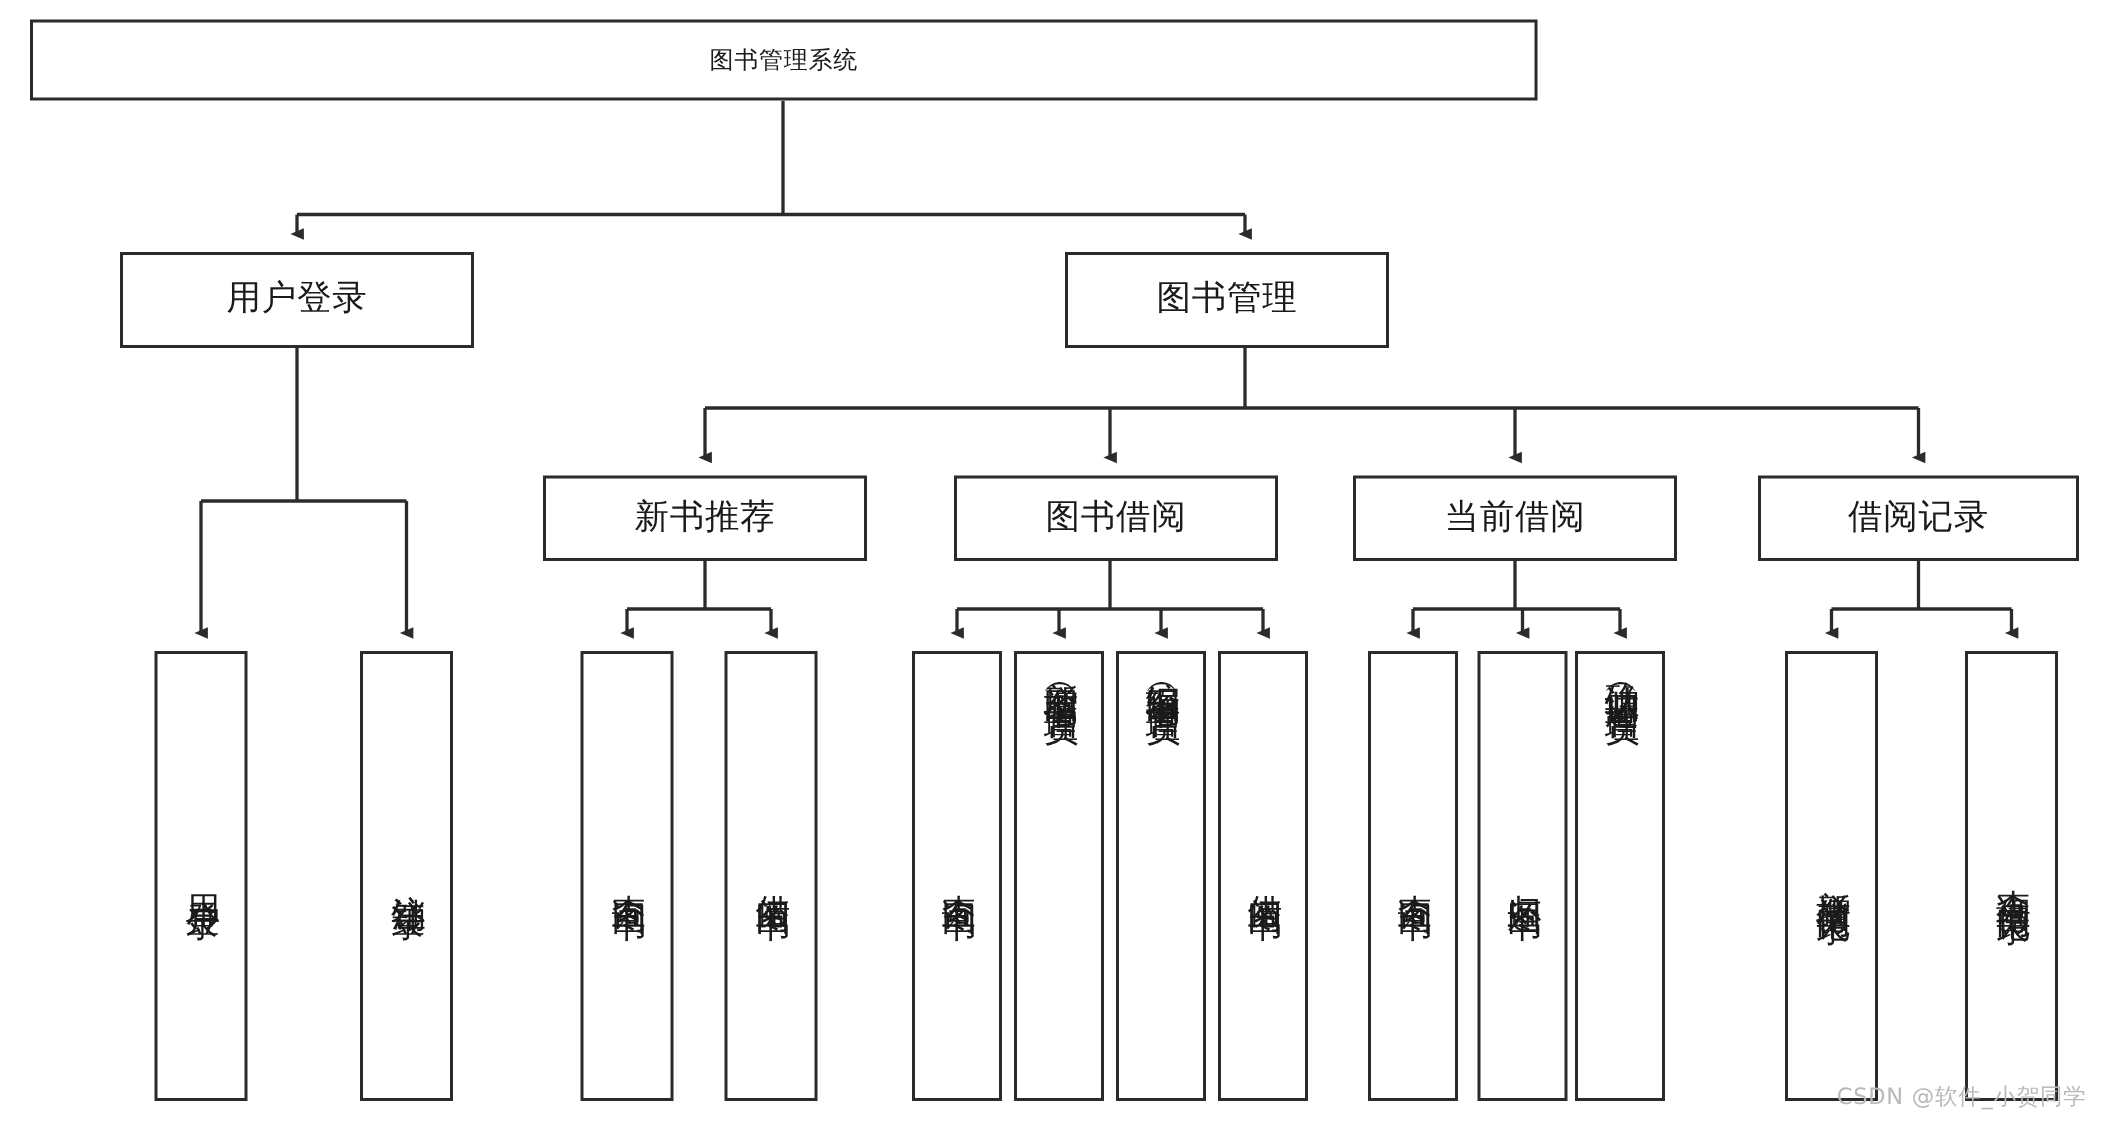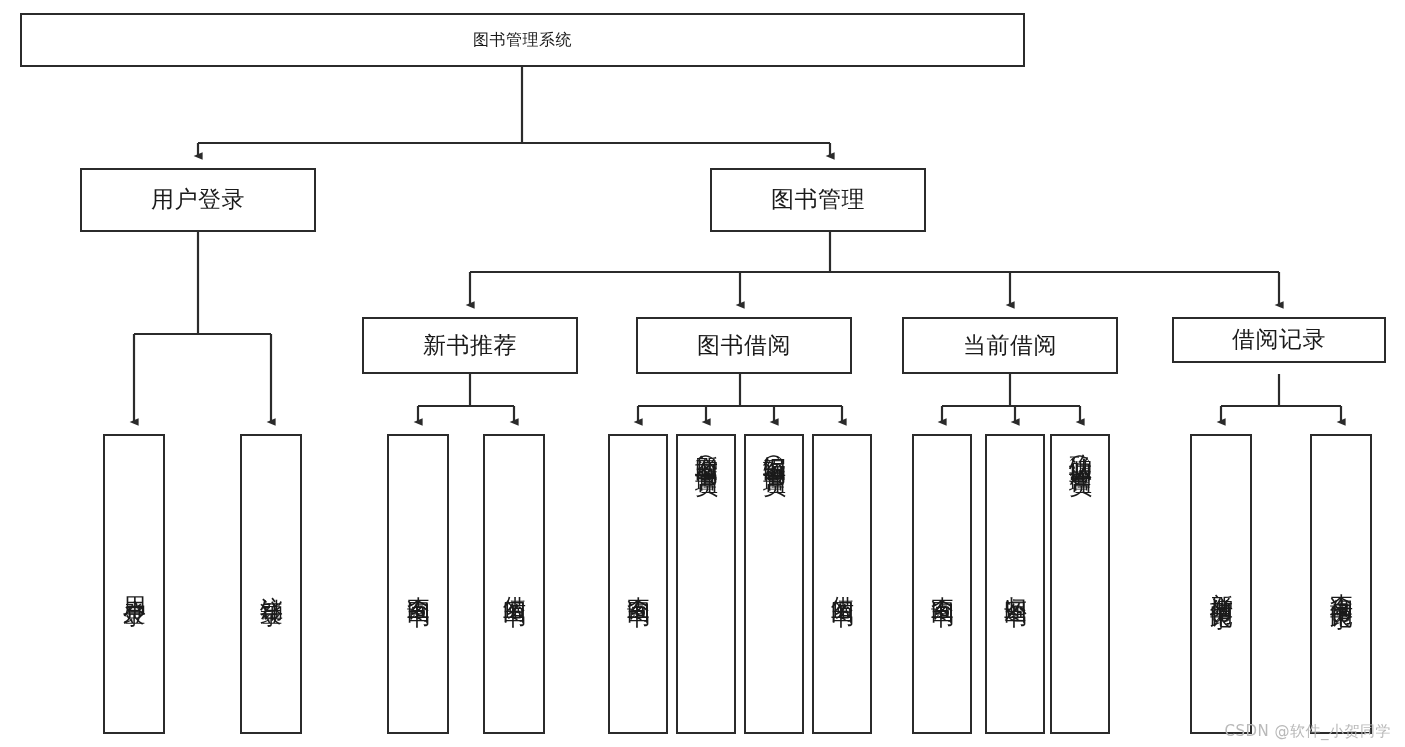--- a/index.html
+++ b/index.html
@@ -144,21 +144,21 @@
 
   <div class="node h" style="left:362px; top:317px; width:216px; height:57px;">
     <span class="lbl">新书推荐</span>
   </div>
   <div class="node h" style="left:636px; top:317px; width:216px; height:57px;">
     <span class="lbl">图书借阅</span>
   </div>
   <div class="node h" style="left:902px; top:317px; width:216px; height:57px;">
     <span class="lbl">当前借阅</span>
   </div>
-  <div class="node h" style="left:1172px; top:317px; width:214px; height:46px;">
+  <div class="node h" style="left:1172px; top:317px; width:214px; height:57px;">
     <span class="lbl">借阅记录</span>
   </div>
 
   <div class="node v mid" style="left:103px; top:434px; width:62px; height:300px;">
     <span class="lbl">用户登录</span>
   </div>
   <div class="node v mid" style="left:240px; top:434px; width:62px; height:300px;">
     <span class="lbl">注销登录</span>
   </div>
 

